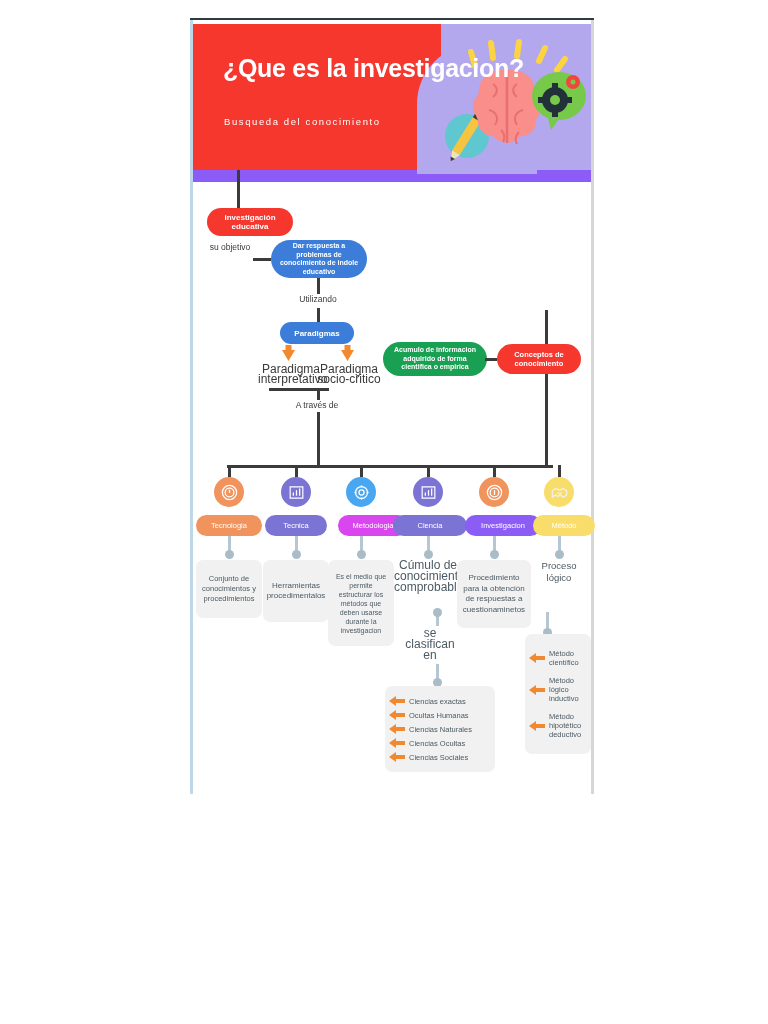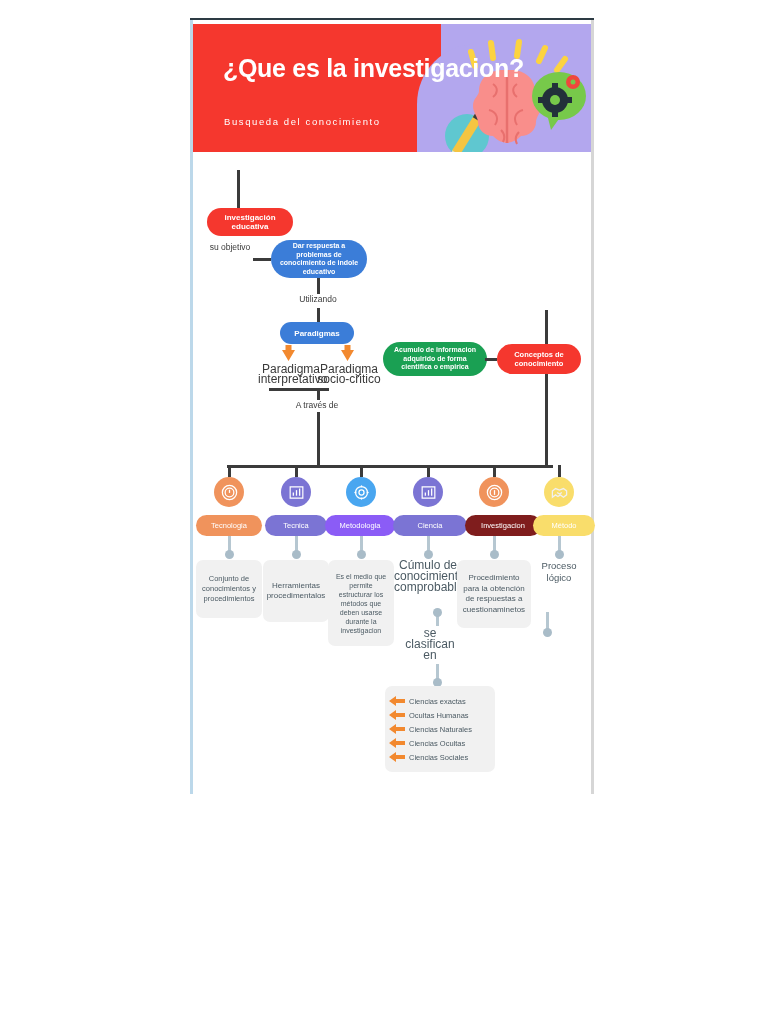--- a/index.html
+++ b/index.html
@@ -3,21 +3,21 @@
 <meta charset="utf-8">
 <style>
   html,body{margin:0;padding:0;background:#ffffff;}
   body{width:768px;height:1024px;position:relative;font-family:"Liberation Sans",sans-serif;overflow:hidden;}
 
   #sheet{position:absolute;left:190px;top:20px;width:404px;height:774px;background:#ffffff;
          border-left:3px solid #bcd8ea;border-right:3px solid #d6d6d6;box-sizing:border-box;}
   #topbar{position:absolute;left:190px;top:18px;width:404px;height:4px;background:#2d3b44;}
 
   
-  #header{position:absolute;left:0;top:4px;width:398px;height:128px;overflow:hidden;background:#6d28d9;}
+  #header{position:absolute;left:0;top:4px;width:398px;height:158px;overflow:hidden;background:#8b5cf6;}
   #header .redblock{position:absolute;left:0;top:0;width:248px;height:146px;background:#f5372e;}
   #header .lav{position:absolute;right:0;top:0;width:170px;height:146px;background:#b3a7ee;}
   #header .lavcurve{position:absolute;left:224px;top:20px;width:120px;height:130px;background:#b3a7ee;border-radius:60px 0 0 0;}
   h1.hdr-title{position:absolute;left:30px;top:30px;margin:0;color:#fff;font-size:25px;line-height:28px;
         font-weight:bold;letter-spacing:-0.3px;z-index:5;}
   .hdr-sub{position:absolute;left:31px;top:92px;color:#fff;font-size:9.5px;letter-spacing:1.6px;z-index:5;}
 
   .brain-wrap{position:absolute;left:238px;top:8px;width:160px;height:138px;z-index:4;}
 
   
@@ -203,23 +203,23 @@
       <div class="icon-node" style="left: 351px; top: 457px; background: rgb(249, 221, 107);">
         <svg width="19" height="19" viewBox="0 0 24 24" fill="none" stroke="#f0f0f0" stroke-width="1.6">
           <path d="M3 10l4-3 5 2 5-2 4 3v5l-4 3-4-3-3 2-3-2-4 3z"></path>
           <path d="M9 12l3 2 3-2"></path>
         </svg>
       </div>
     </div>
   <div id="catrow">
       <div class="cat-pill" style="left: 3px; top: 495px; width: 66px; background: rgb(240, 147, 92);">Tecnologia</div>
       <div class="cat-pill" style="left: 72px; top: 495px; width: 62px; background: rgb(123, 116, 212);">Tecnica</div>
-      <div class="cat-pill" style="left: 132px; top: 495px; width: 70px; background: #8b5cf6;">Metodologia</div>
+      <div class="cat-pill" style="left: 145px; top: 495px; width: 70px; background: #d946ef;">Metodologia</div>
       <div class="cat-pill" style="left: 200px; top: 495px; width: 74px; background: rgb(123, 116, 212);">Ciencia</div>
-      <div class="cat-pill" style="left: 272px; top: 495px; width: 76px; background: #7f1d1d;">Investigacion</div>
+      <div class="cat-pill" style="left: 272px; top: 495px; width: 76px; background: #8b5cf6;">Investigacion</div>
       <div class="cat-pill" style="left: 340px; top: 495px; width: 62px; background: rgb(249, 221, 107);">Método</div>
     </div>
   <div id="descrow">
       <div class="vline-g" style="left: 35px; top: 516px; height: 18px;"></div>
       <div class="dot-g" style="left: 32px; top: 530px;"></div>
       <div class="card" style="left: 3px; top: 540px; width: 66px; min-height: 58px; font-size: 7.5px; line-height: 10px;">Conjunto de conocimientos y procedimientos</div>
       <div class="vline-g" style="left: 102px; top: 516px; height: 18px;"></div>
       <div class="dot-g" style="left: 99px; top: 530px;"></div>
       <div class="card" style="left: 70px; top: 540px; width: 66px; min-height: 62px; font-size: 8px; line-height: 10px;">Herramientas procedimentalos</div>
       <div class="vline-g" style="left: 167px; top: 516px; height: 18px;"></div>
@@ -270,14 +270,34 @@
       <div class="litem">
         <svg class="arrowg" viewBox="0 0 16 10">
           <polygon points="0,5 7,0 7,3 16,3 16,7 7,7 7,10" fill="#f2892f"></polygon>
         </svg>
         <span>Ciencias Sociales</span>
       </div>
     </div>
 
   <div class="vline-g" style="left:353px;top:592px;height:20px;"></div>
   <div class="dot-g" style="left:350px;top:608px;"></div>
+  <div class="listcard" id="metodo-list" style="left:332px;top:614px;width:66px;">
+      <div class="litem" style="margin: 9px 0px;">
+        <svg class="arrowg" viewBox="0 0 16 10">
+          <polygon points="0,5 7,0 7,3 16,3 16,7 7,7 7,10" fill="#f2892f"></polygon>
+        </svg>
+        <span>Método científico</span>
+      </div>
+      <div class="litem" style="margin: 9px 0px;">
+        <svg class="arrowg" viewBox="0 0 16 10">
+          <polygon points="0,5 7,0 7,3 16,3 16,7 7,7 7,10" fill="#f2892f"></polygon>
+        </svg>
+        <span>Método lógico inductivo</span>
+      </div>
+      <div class="litem" style="margin: 9px 0px;">
+        <svg class="arrowg" viewBox="0 0 16 10">
+          <polygon points="0,5 7,0 7,3 16,3 16,7 7,7 7,10" fill="#f2892f"></polygon>
+        </svg>
+        <span>Método hipotético deductivo</span>
+      </div>
+    </div>
 
 </div>
 
 </body></html>

